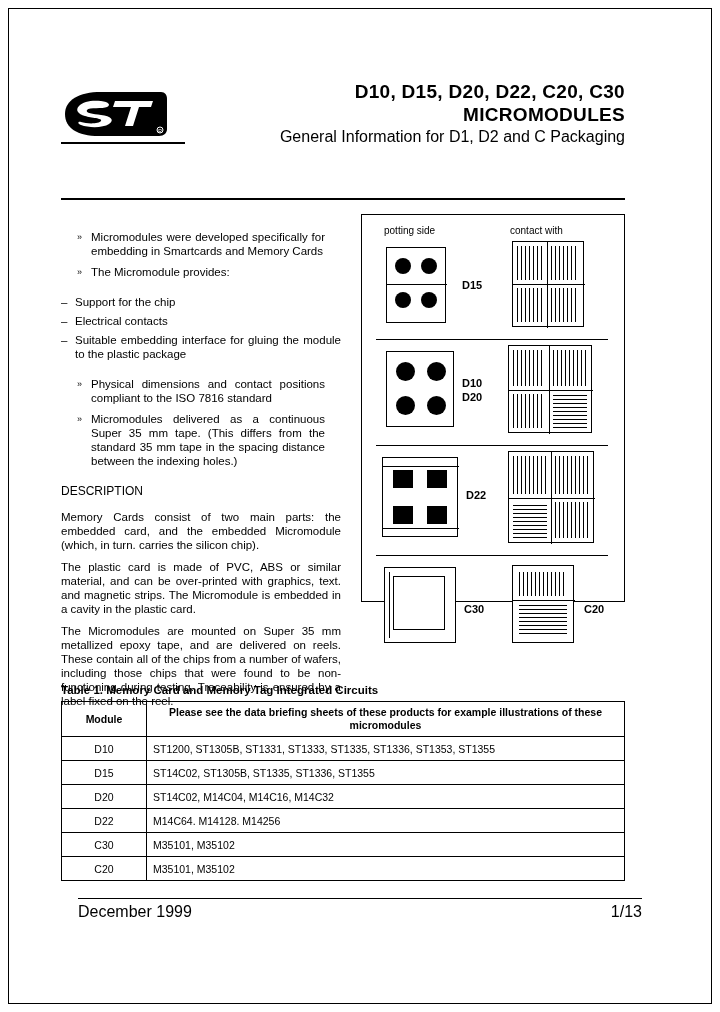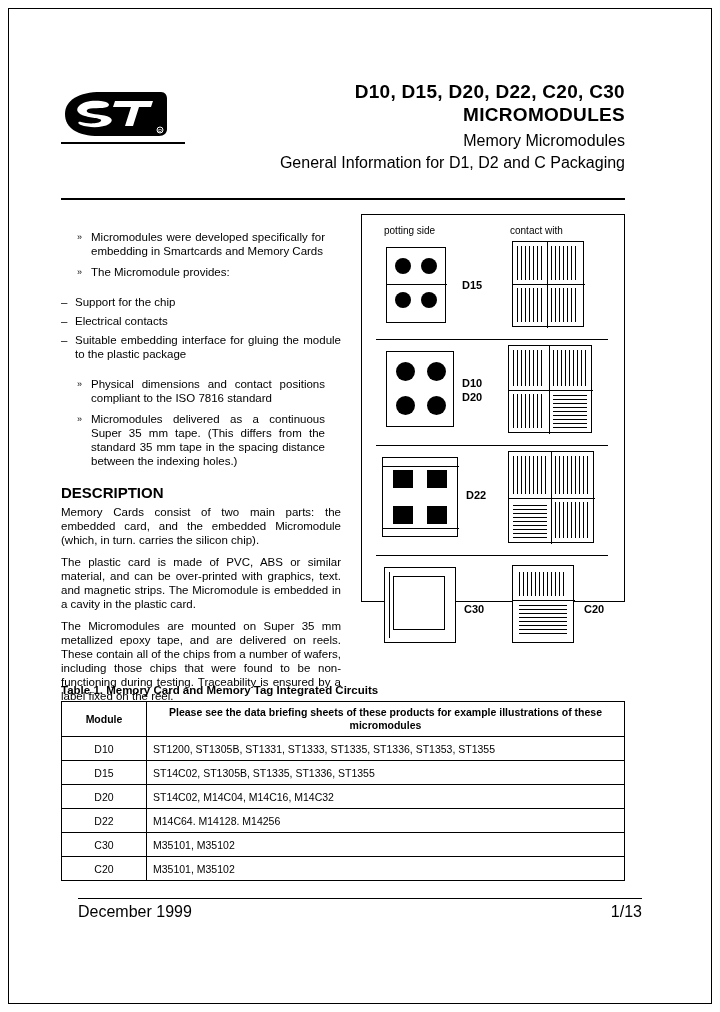--- a/index.html
+++ b/index.html
@@ -142,24 +142,24 @@
     margin-bottom: 5px;
     text-align: justify;
   }
   ul.sub > li::before {
     content: "–";
     position: absolute;
     left: 0;
     top: 0;
   }
   .desc-head {
-    font-size: 15px;
-    font-weight: bold;
+    font-size: 12px;
+    font-weight: normal;
     margin-top: 10px;
-    margin-bottom: 4px;
+    margin-bottom: 12px;
   }
   .desc-p {
     font-size: 11.5px;
     line-height: 14px;
     text-align: justify;
     margin: 0 0 8px 0;
   }
 
   
   .fig-label {
@@ -278,21 +278,20 @@
           <path d="M54 13 L92 13 L90 19 L78 19 L72 38 L64 38 L70 19 L52 19 Z" fill="#fff"></path>
           <circle cx="99" cy="42" r="3" fill="none" stroke="#fff" stroke-width="1"></circle>
           <text x="99" y="44.5" fill="#fff" font-size="5" text-anchor="middle" font-family="Liberation Sans, sans-serif">R</text>
         </svg>
       </div>
       <div class="logo-rule"></div>
 
       <div class="title-block">
         <div class="title-main">D10, D15, D20, D22, C20, C30</div>
         <div class="title-main">MICROMODULES</div>
-        <div class="title-sub1">Memory Micromodules</div>
         <div class="title-sub2">General Information for D1, D2 and C Packaging</div>
       </div>
       <div class="header-rule"></div>
     </div>
 
     <div class="body-cols">
 
       <div class="col-left">
         <ul class="bullets">
           <li>Micromodules were developed specifically for embedding in Smartcards and Memory Cards</li>

